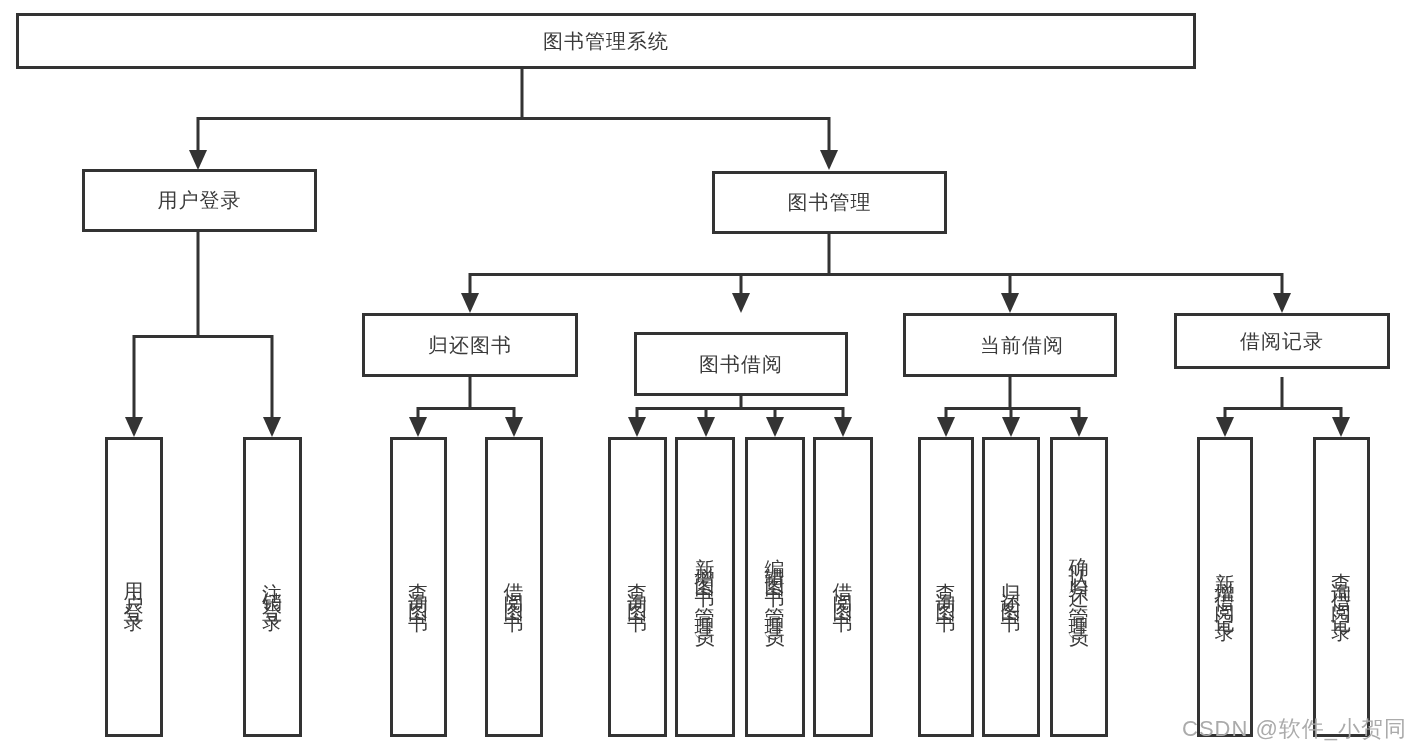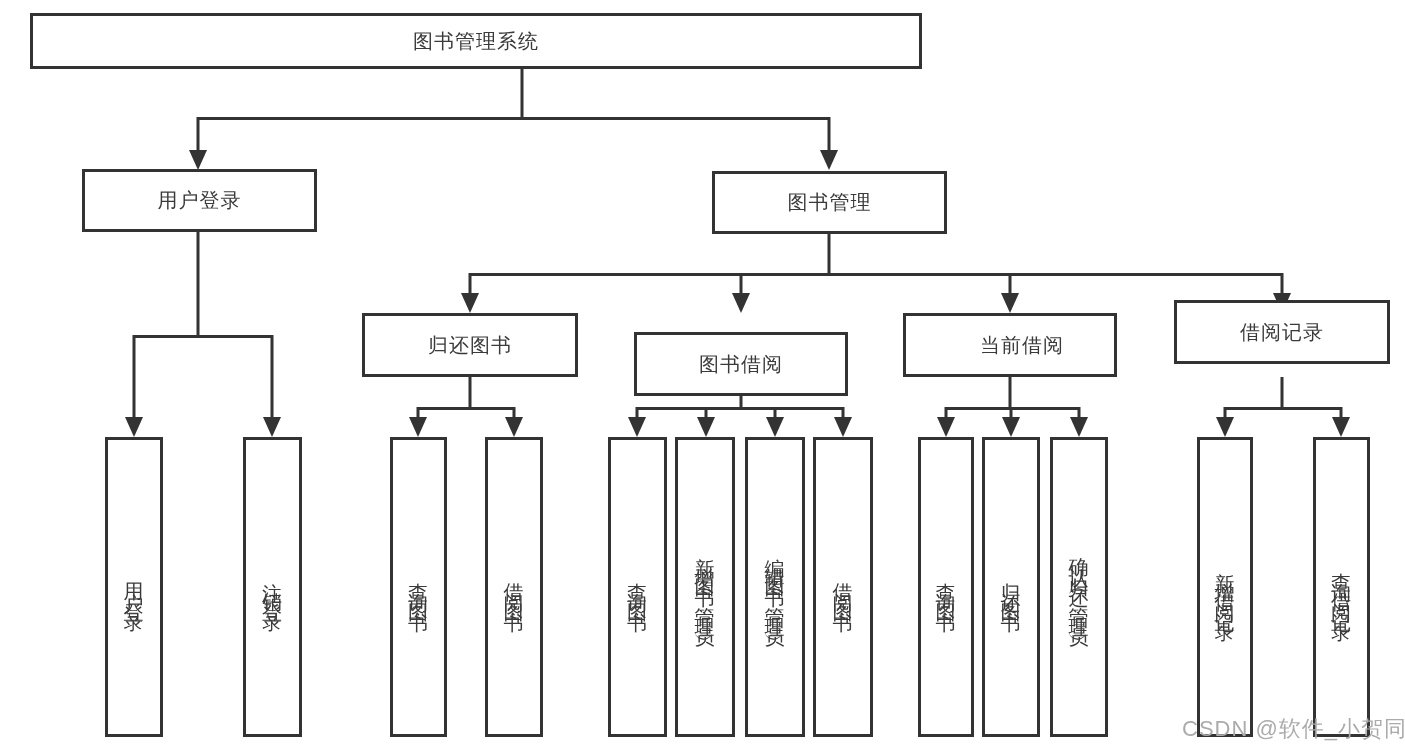--- a/index.html
+++ b/index.html
@@ -101,41 +101,41 @@
 
     <g stroke="#333333" stroke-width="3" fill="none">
       <path d="M1282 377 V408.5 M1223.5 408.5 H1342.5 M1225 407 V420 M1341 407 V420"></path>
     </g>
     <g fill="#333333" stroke="none">
       <path d="M1225 437 L1216 417 L1234 417 Z"></path>
       <path d="M1341 437 L1332 417 L1350 417 Z"></path>
     </g>
   </svg>
 
-  <div class="box h" style="left:30px;top:13px;width:892px;height:56px;">
+  <div class="box h" style="left:16px;top:13px;width:1180px;height:56px;">
     <span>图书管理系统</span>
   </div>
 
   <div class="box h" style="left:82px;top:169px;width:235px;height:63px;">
     <span>用户登录</span>
   </div>
   <div class="box h" style="left:712px;top:171px;width:235px;height:63px;">
     <span>图书管理</span>
   </div>
 
   <div class="box h" style="left:362px;top:313px;width:216px;height:64px;">
     <span>归还图书</span>
   </div>
   <div class="box h" style="left:634px;top:313px;width:214px;height:64px;margin-top:19px;">
     <span>图书借阅</span>
   </div>
   <div class="box h" style="left:903px;top:313px;width:214px;height:64px;padding-left:24px;">
     <span>当前借阅</span>
   </div>
-  <div class="box h" style="left:1174px;top:300px;width:216px;height:64px;">
+  <div class="box h" style="left:1174px;top:313px;width:216px;height:56px;">
     <span>借阅记录</span>
   </div>
 
   <div class="box v" style="left:105px;top:437px;width:58px;height:300px;">
     <span>用户登录</span>
   </div>
   <div class="box v" style="left:243px;top:437px;width:59px;height:300px;">
     <span>注销登录</span>
   </div>
 

